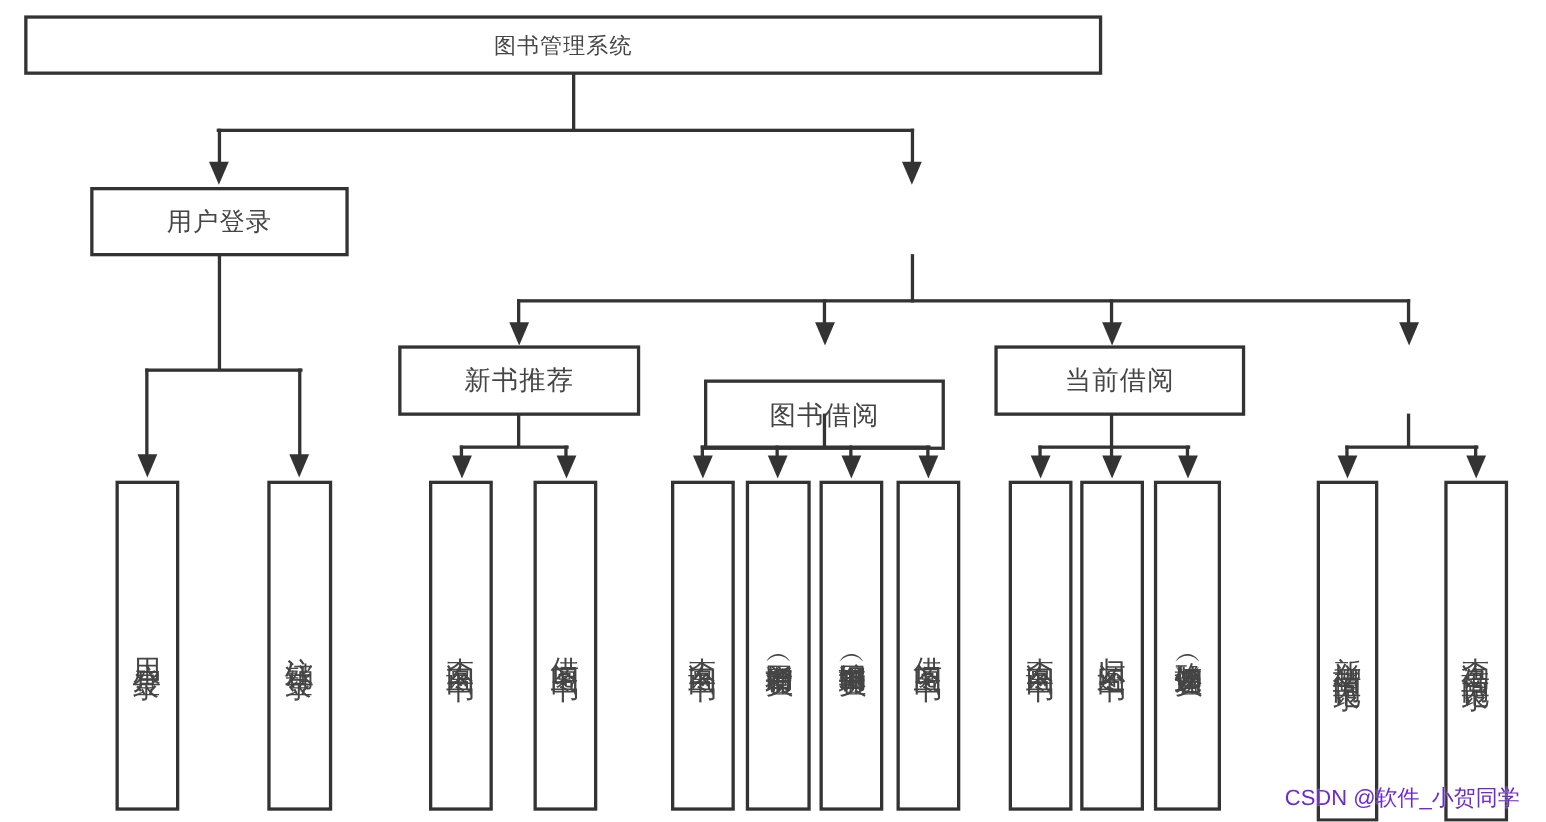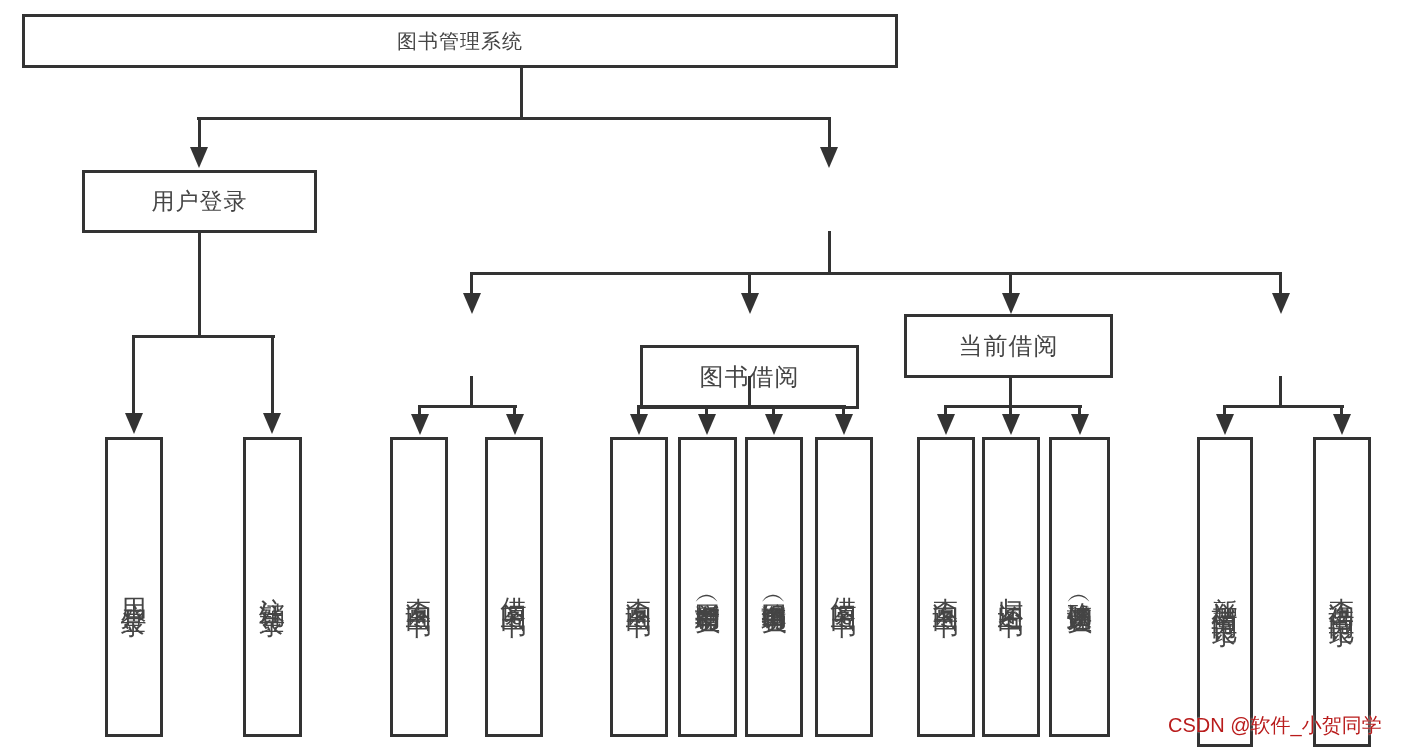--- a/index.html
+++ b/index.html
@@ -52,32 +52,32 @@
     position:absolute;
     width:0;height:0;
     border-left:9px solid transparent;
     border-right:9px solid transparent;
     border-top:21px solid #333333;
   }
   .watermark{
     position:absolute;
     left:1168px;top:712px;
     font-size:20px;
-    color:#b91c1c;
+    color:#6d28d9;
     text-shadow:0 0 2px #ffffff;
     white-space:nowrap;
     z-index:5;
   }
 </style>
 </head>
 <body>
 
 <div class="stage">
 
-  <div class="box root-box" style="left:22px;top:14px;width:876px;height:54px;">
+  <div class="box root-box" style="left:22px;top:14px;width:980px;height:54px;">
     <span>图书管理系统</span>
   </div>
 
   <div class="vline" style="left:520px;top:66px;height:53px;"></div>
   <div class="hline" style="left:197px;top:117px;width:634px;"></div>
   <div class="vline" style="left:198px;top:117px;height:32px;"></div>
   <div class="arrow" style="left:190px;top:147px;"></div>
   <div class="vline" style="left:828px;top:117px;height:32px;"></div>
   <div class="arrow" style="left:820px;top:147px;"></div>
 
@@ -96,24 +96,27 @@
   <div class="hline" style="left:470px;top:272px;width:812px;"></div>
   <div class="vline" style="left:470px;top:272px;height:23px;"></div>
   <div class="arrow" style="left:463px;top:293px;"></div>
   <div class="vline" style="left:748px;top:272px;height:23px;"></div>
   <div class="arrow" style="left:741px;top:293px;"></div>
   <div class="vline" style="left:1009px;top:272px;height:23px;"></div>
   <div class="arrow" style="left:1002px;top:293px;"></div>
   <div class="vline" style="left:1279px;top:272px;height:23px;"></div>
   <div class="arrow" style="left:1272px;top:293px;"></div>
 
+  <div class="box l3-box" style="left:362px;top:314px;width:220px;height:64px;">
+    <span>新书推荐</span>
+  </div>
   <div class="box l3-box" style="left:640px;top:314px;width:219px;height:64px;margin-top:31px;">
     <span>图书借阅</span>
   </div>
-  <div class="box l3-box" style="left:904px;top:314px;width:209px;height:64px;">
+  <div class="box l3-box" style="left:904px;top:314px;width:228px;height:64px;">
     <span>当前借阅</span>
   </div>
 
   <div class="vline" style="left:470px;top:376px;height:31px;"></div>
   <div class="hline" style="left:418px;top:405px;width:99px;"></div>
   <div class="vline" style="left:418px;top:405px;height:11px;"></div>
   <div class="arrow" style="left:411px;top:414px;"></div>
   <div class="vline" style="left:513px;top:405px;height:11px;"></div>
   <div class="arrow" style="left:506px;top:414px;"></div>
 

